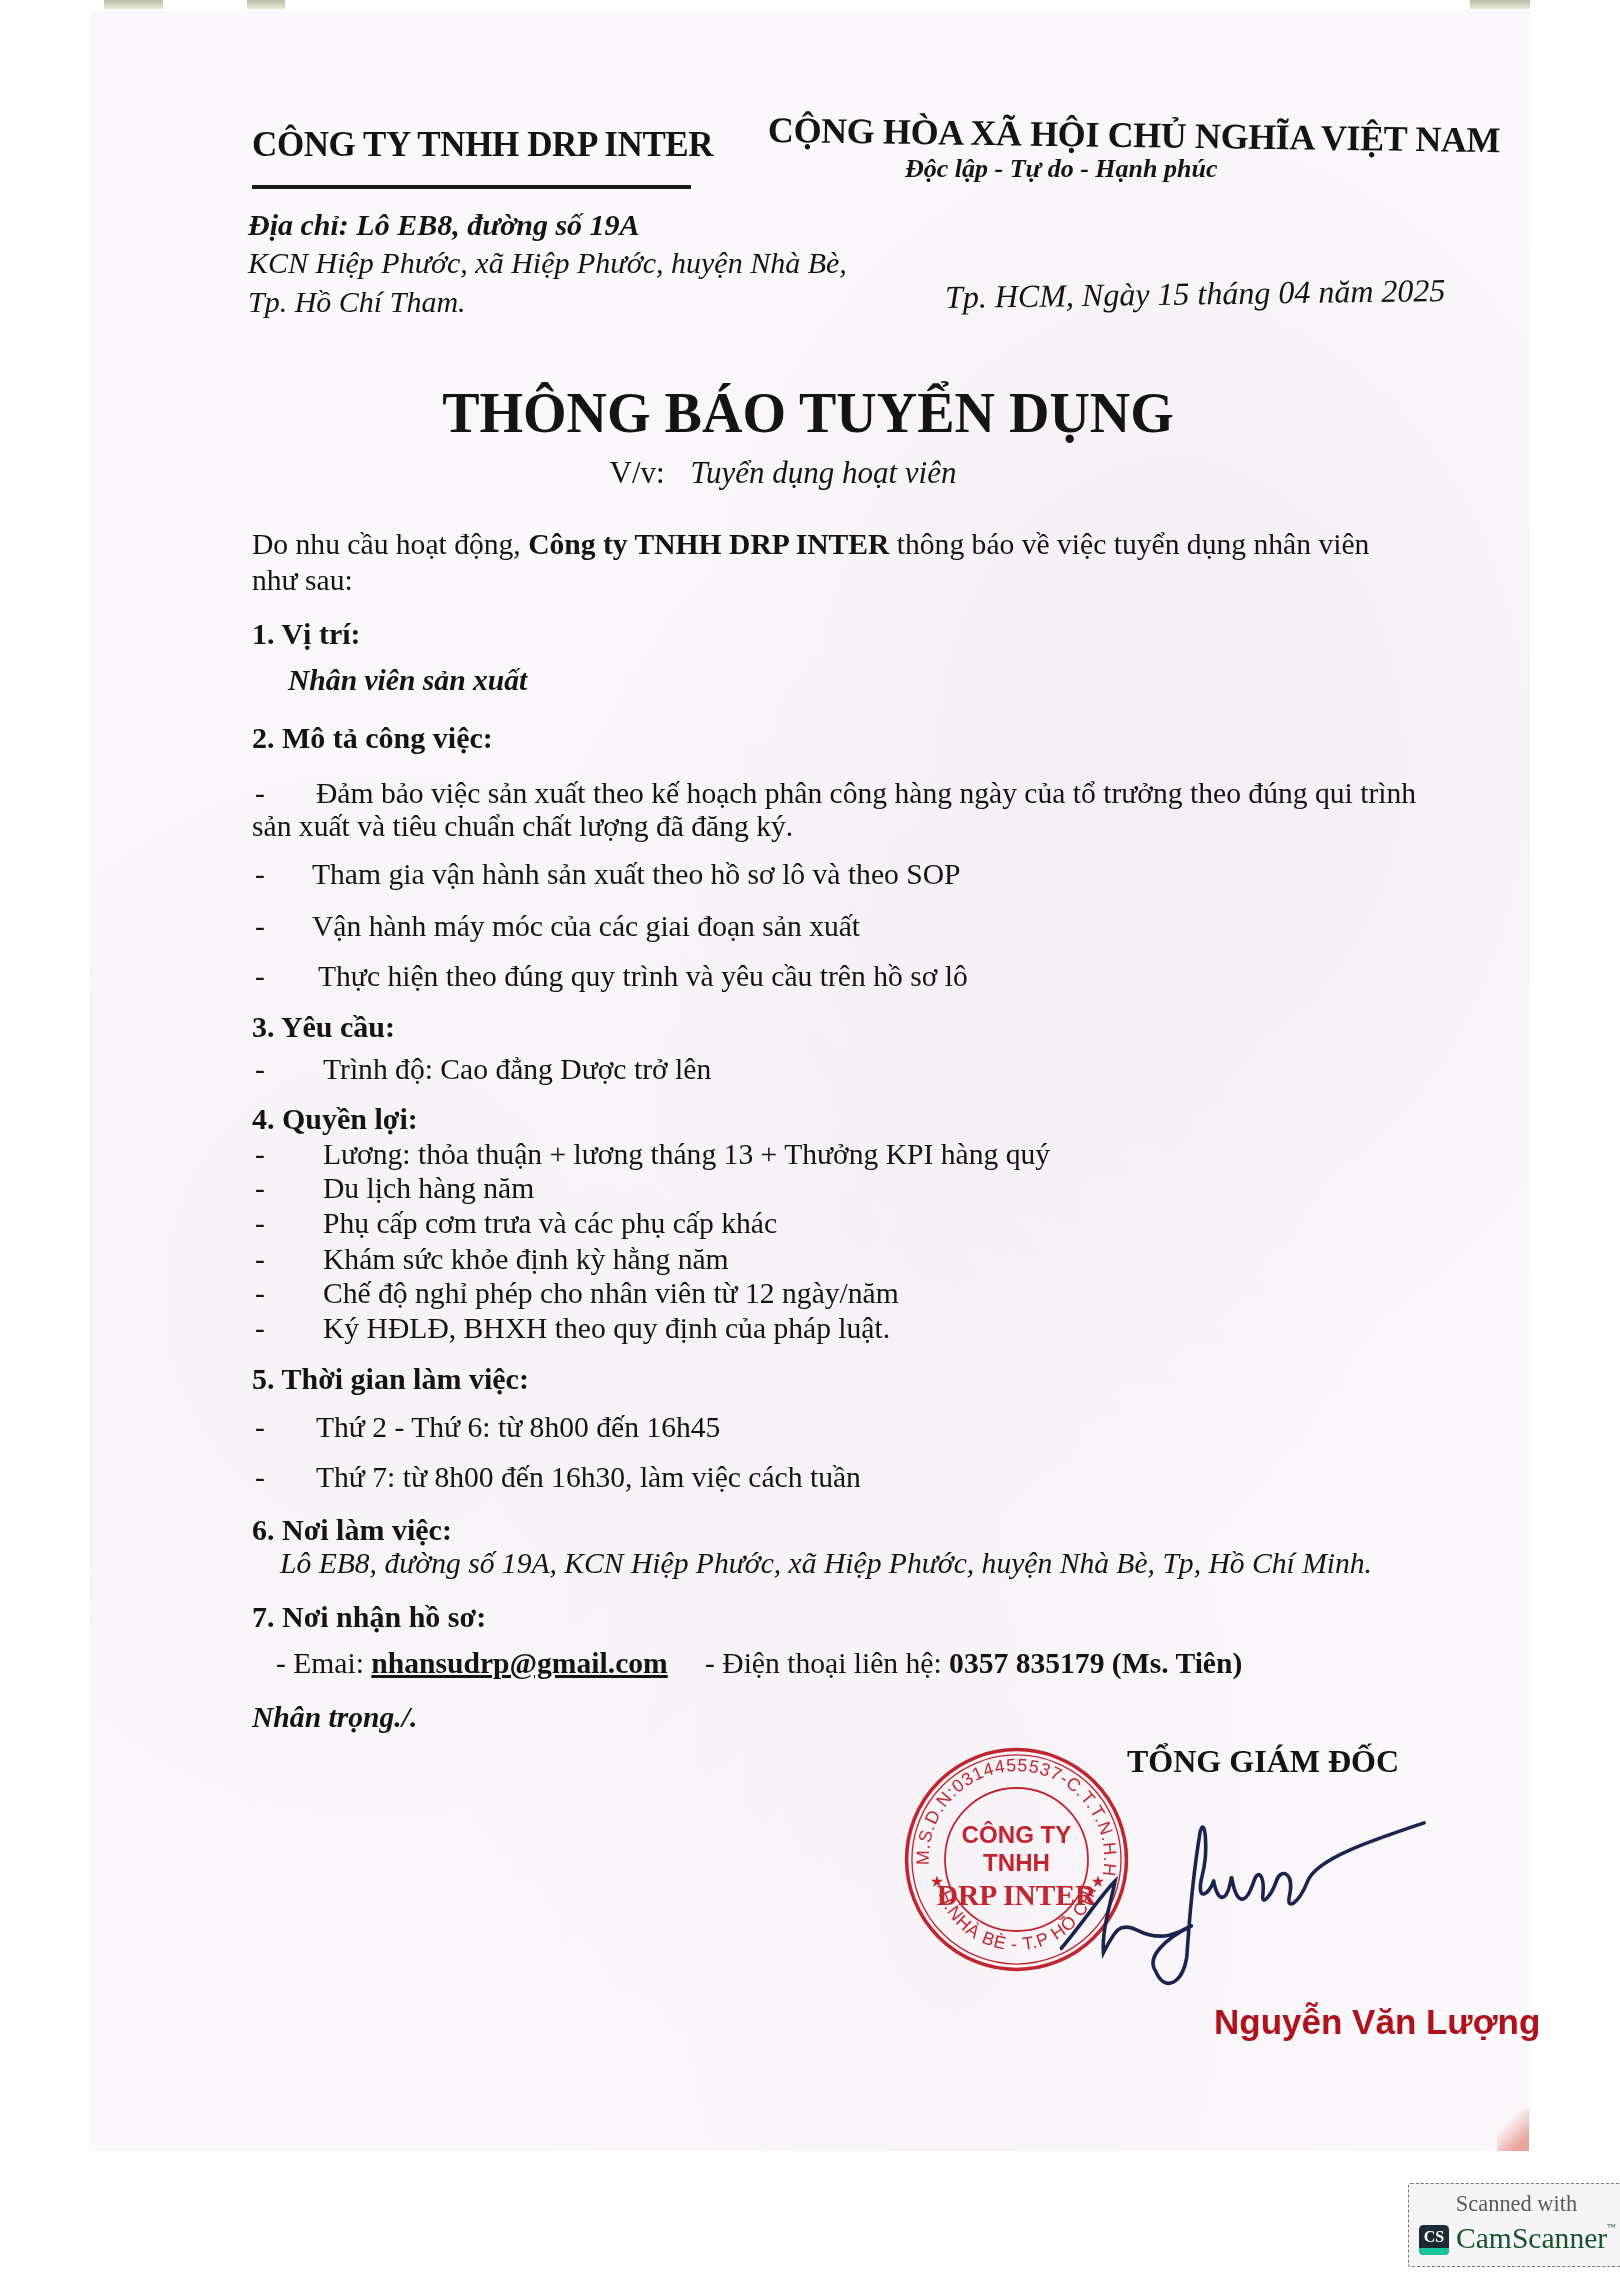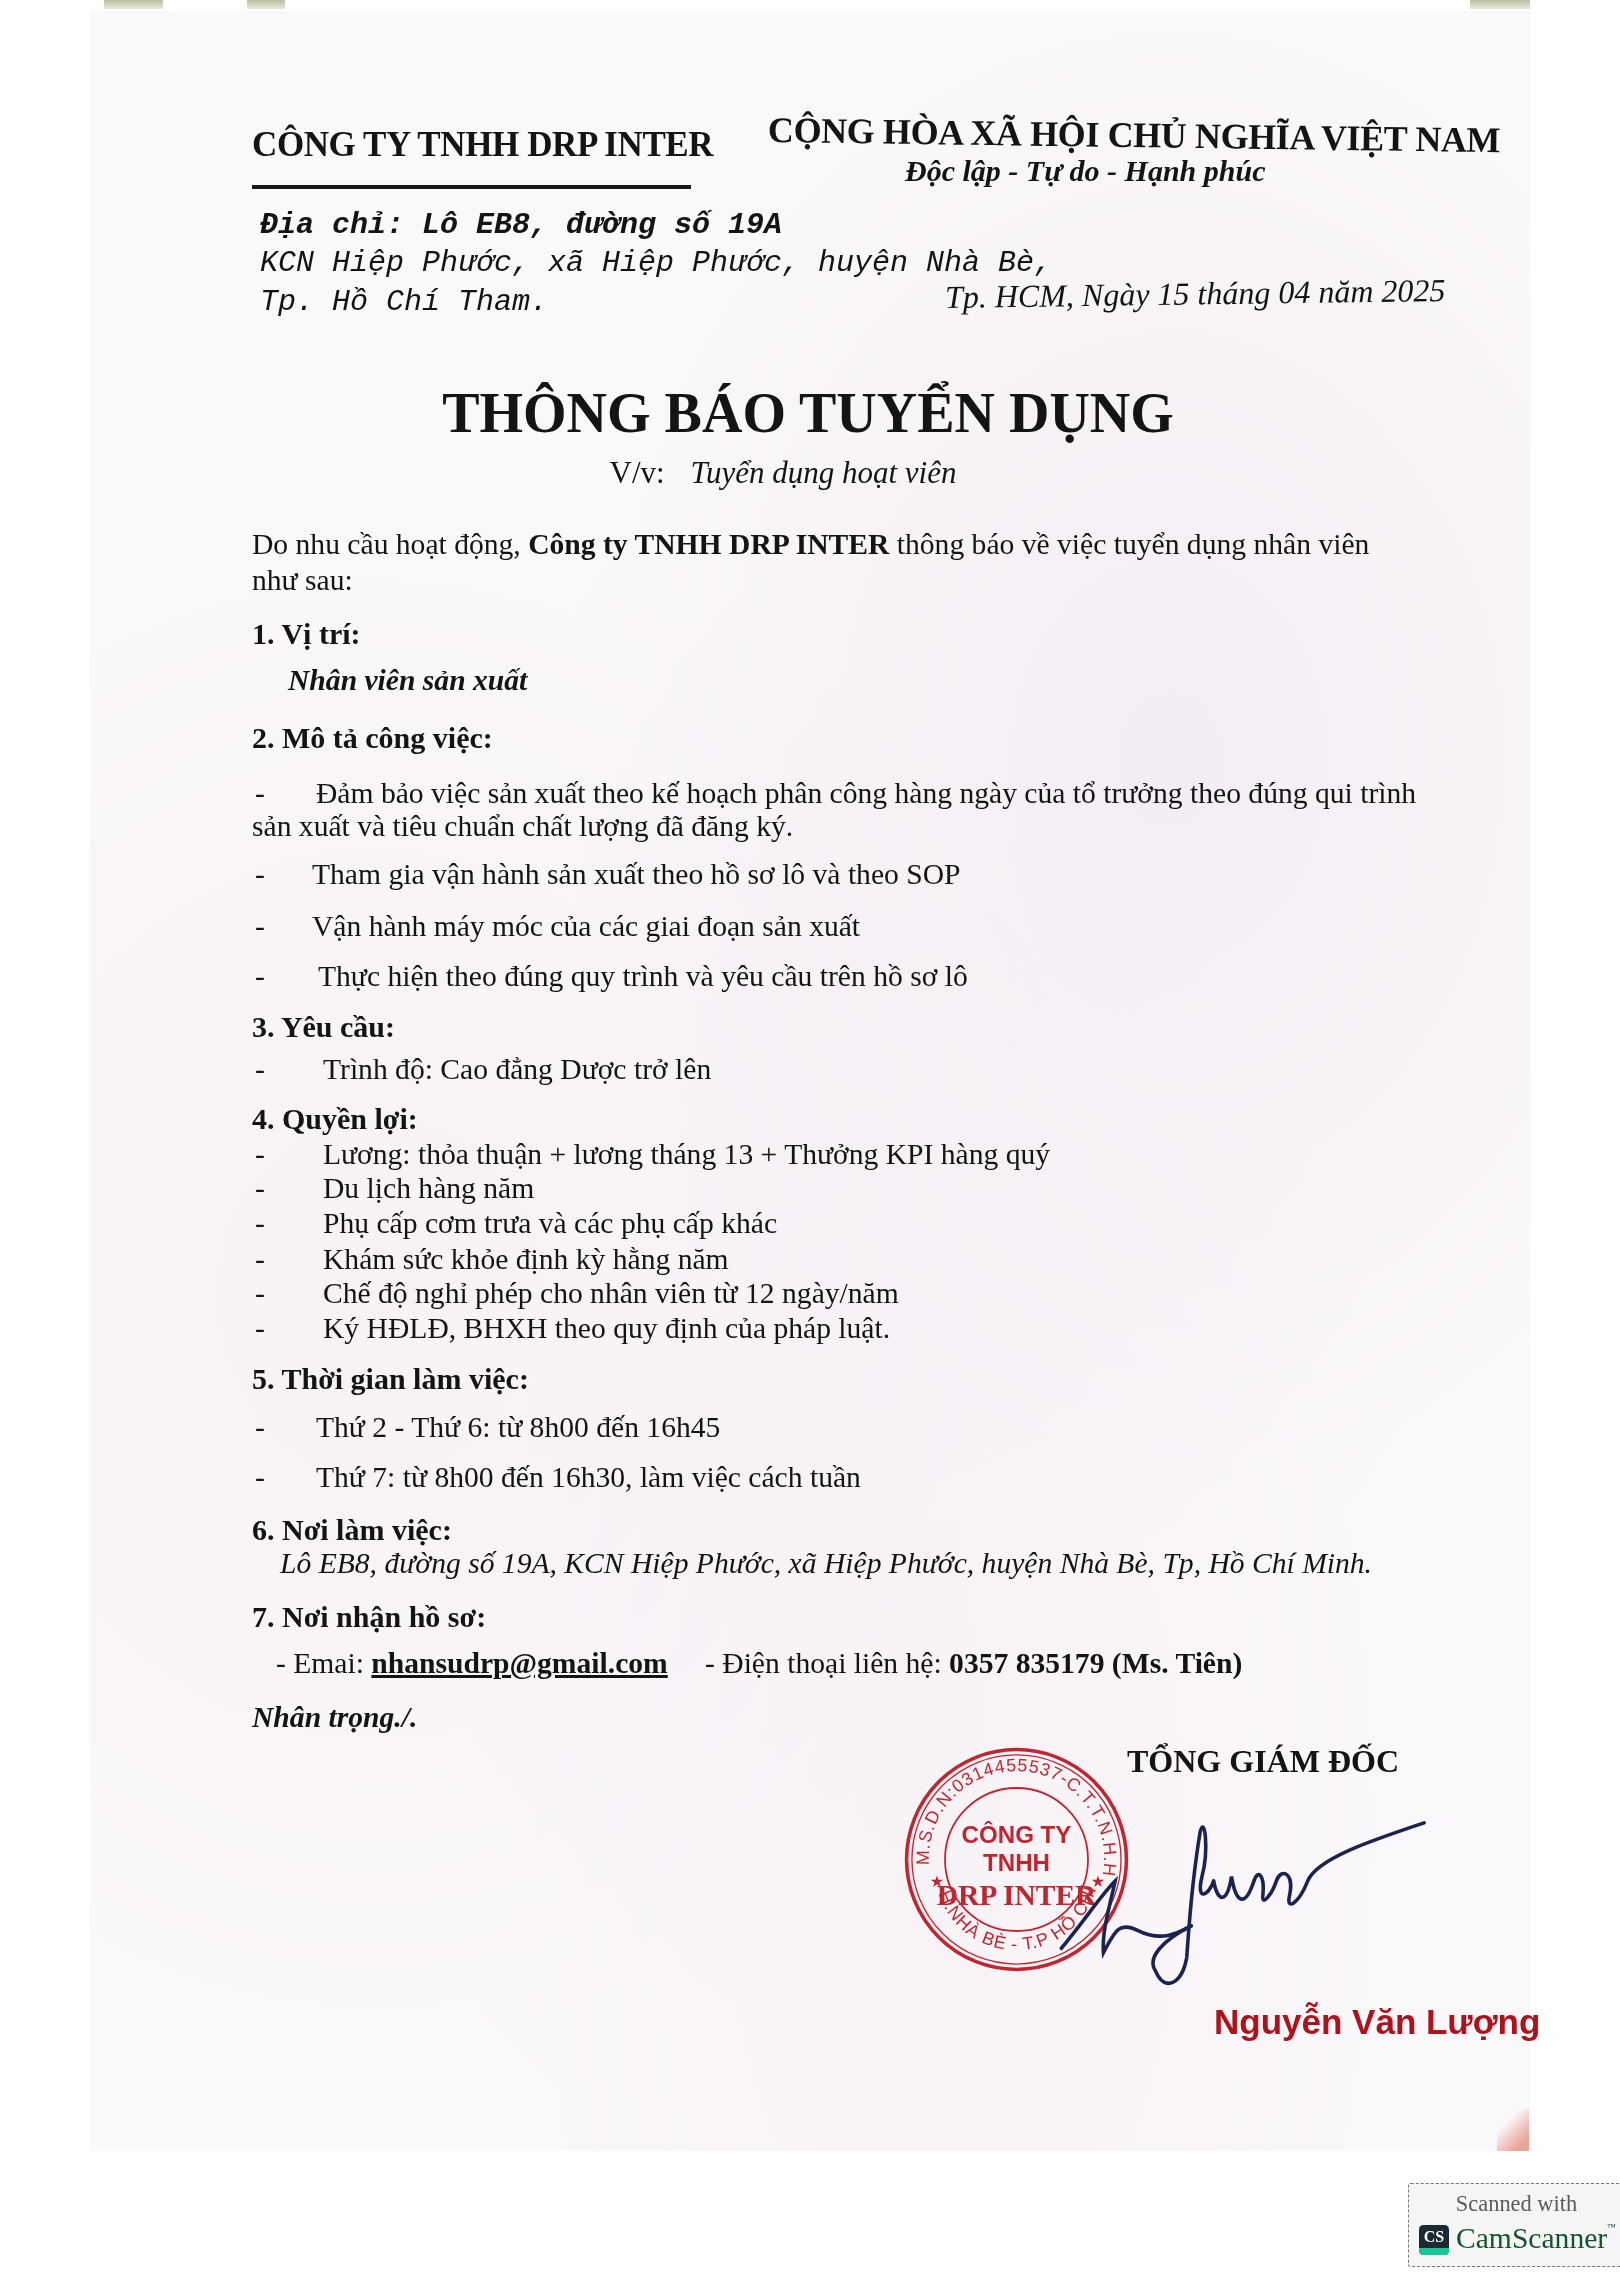--- a/index.html
+++ b/index.html
@@ -24,23 +24,23 @@
   .corner { position: absolute; left: 1497px; top: 2109px; width: 32px; height: 42px;
     background: linear-gradient(135deg, rgba(255,255,255,0) 30%, #e8a59a 80%); }
 
   .abs { position: absolute; white-space: nowrap; }
   .b { font-weight: bold; }
   .i { font-style: italic; }
 
   .company { left: 252px; top: 125px; font-size: 35px; font-weight: bold; letter-spacing: -0.4px; }
   .company-rule { left: 252px; top: 185px; width: 439px; height: 3.6px; background: #1a1a1a; }
   .nation { left: 768px; top: 109px; font-size: 36px; font-weight: bold; transform: rotate(0.8deg); transform-origin: left center; letter-spacing: -0.4px; }
-  .motto { left: 905px; top: 154px; font-size: 30px; font-weight: bold; font-style: italic; }
+  .motto { left: 905px; top: 154px; font-size: 26px; font-weight: bold; font-style: italic; }
 
-  .addr { left: 260px; font-size: 30px; font-style: italic; font-family: Liberation Mono, monospace; }
+  .addr { left: 248px; font-size: 30px; font-style: italic; }
   .date { left: 945px; top: 279px; font-size: 32px; font-style: italic; transform: rotate(-0.8deg); transform-origin: left center; }
 
   .title { left: 0; width: 1620px; text-align: center; top: 381px; font-size: 56px; font-weight: bold; margin-left: 25px; }
   .title span { display: inline-block; transform: translateX(-27px); }
   .subtitle { left: 0; width: 1620px; text-align: center; top: 455px; font-size: 31px; }
   .subtitle span { display: inline-block; transform: translateX(-18px); }
 
   .body { font-size: 29.6px; }
   .h { font-size: 30px; font-weight: bold; }
   .dash { position: absolute; font-size: 29.6px; }

